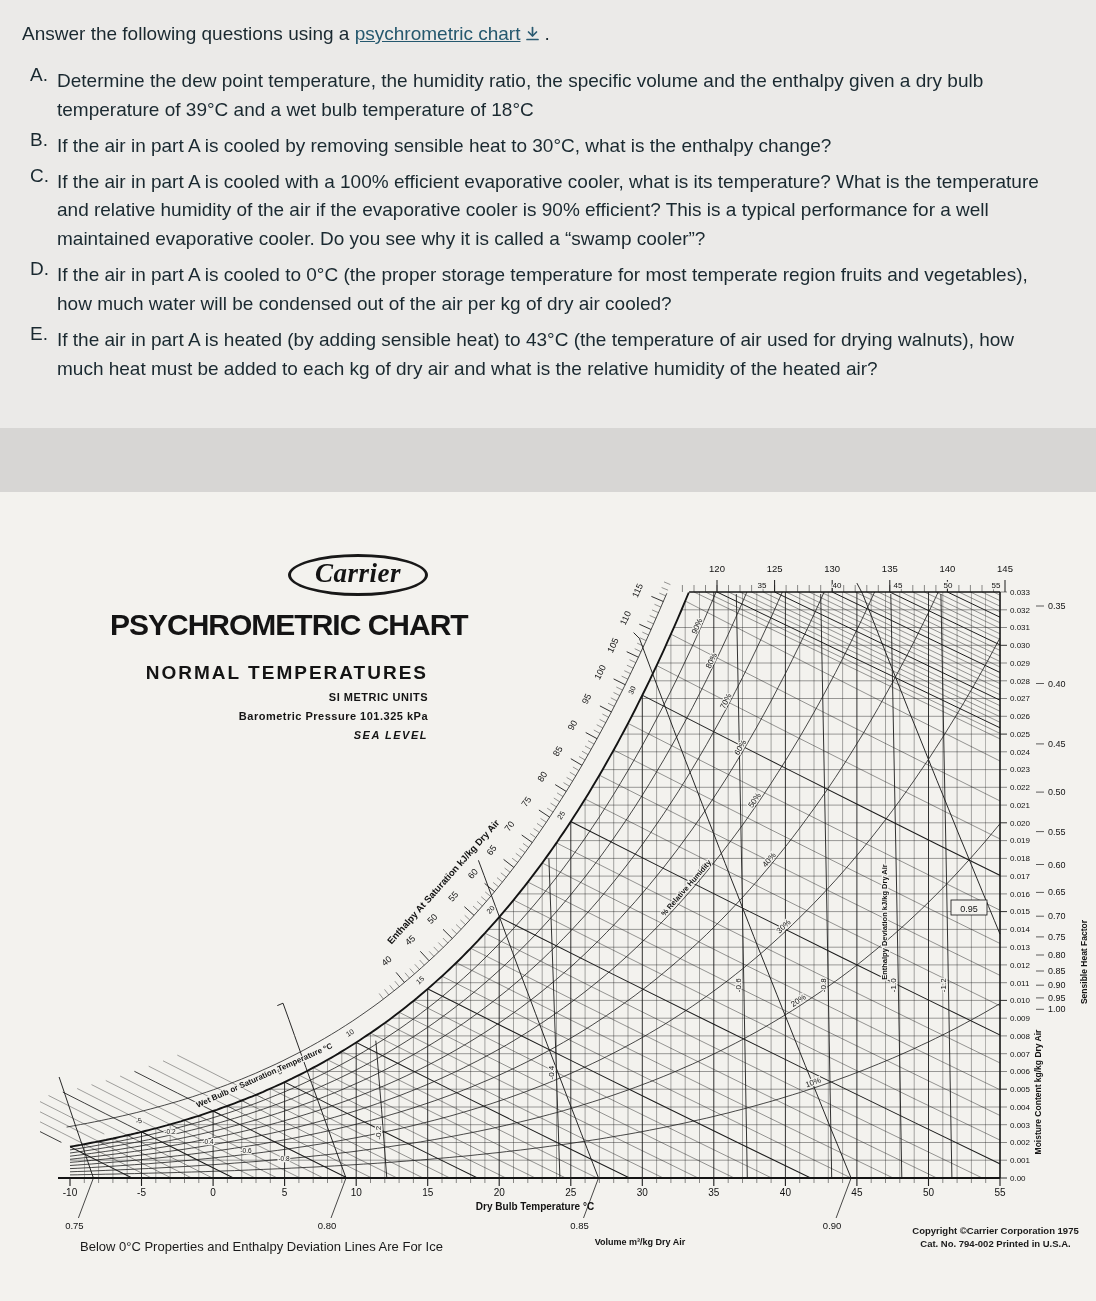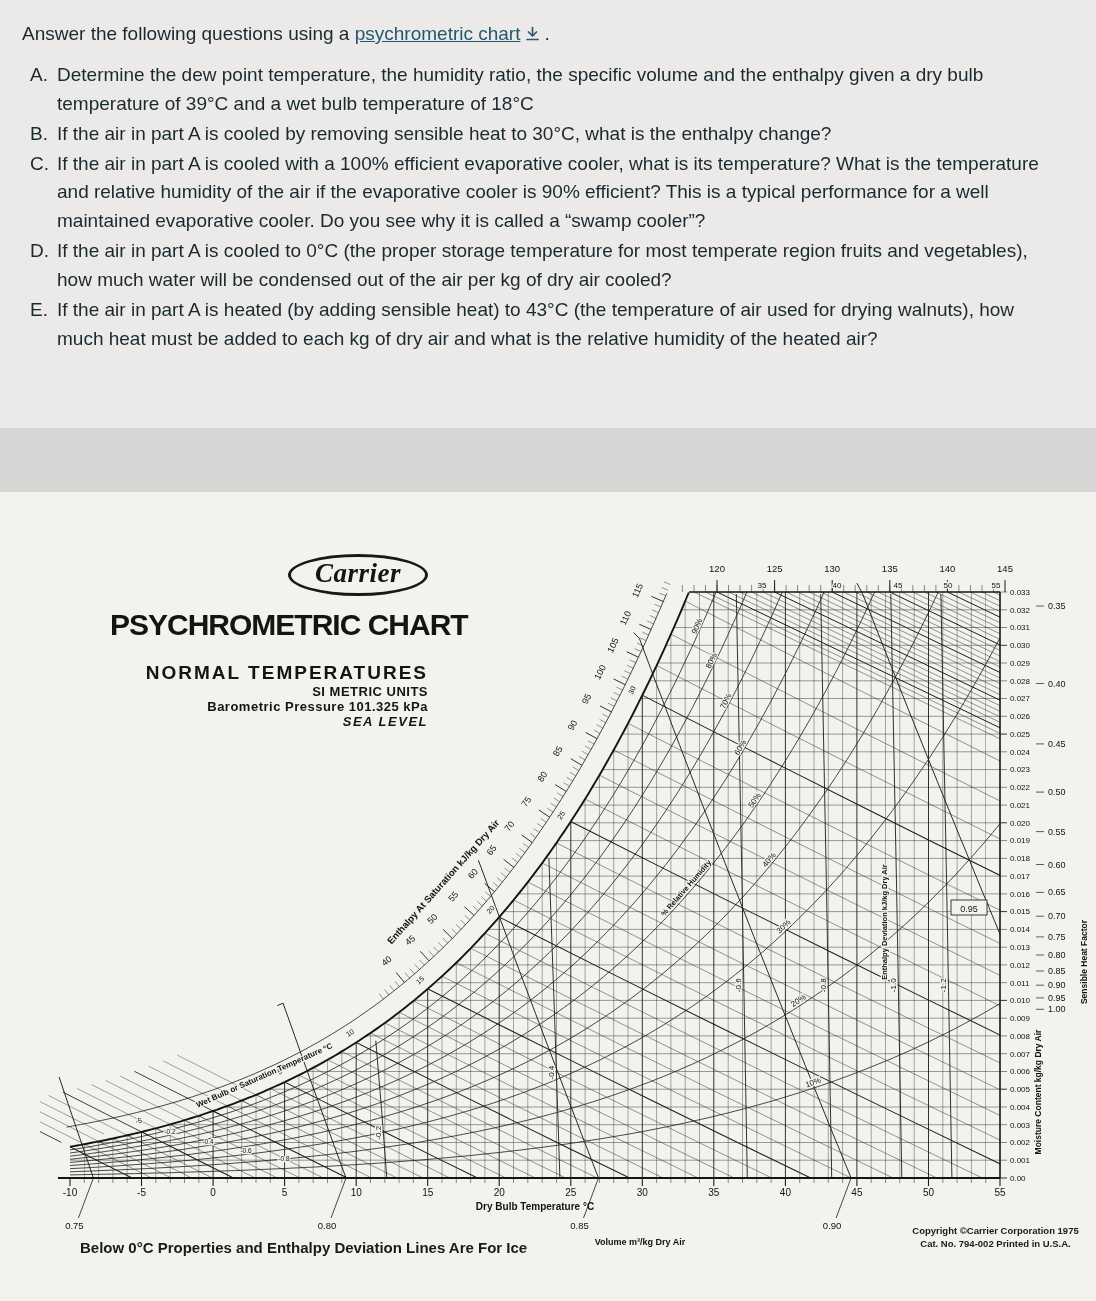--- a/index.html
+++ b/index.html
@@ -5,35 +5,35 @@
   html,body{margin:0;padding:0;background:#eae9e7;}
   body{width:1096px;font-family:"Liberation Sans",sans-serif;}
   
   .qpanel{box-sizing:border-box;height:428px;background:#ebeae8;padding:20px 30px 10px 22px;
           color:#1a2930;font-size:19px;line-height:1.52;}
   .intro{margin:0 0 10px 0;}
   .link{color:#25586e;text-decoration:underline;cursor:pointer;}
   .dl{display:inline-block;margin:0 4px 0 5px;vertical-align:-2px;}
   .q-item{display:flex;margin:0 0 1px 8px;}
   .q-letter{flex:0 0 27px;}
-  .q-text{flex:1;padding-right:6px;}
+  .q-text{flex:1;padding-right:6px;margin-top:6px;}
   
   .band{height:64px;background:#d7d6d4;}
   
   .chart-panel{position:relative;height:809px;background:#f3f2ee;overflow:hidden;}
   .chart-panel svg{position:absolute;left:0;top:0;}
   svg text{font-family:"Liberation Sans",sans-serif;}
   .chart-header{position:absolute;left:110px;top:62px;width:318px;text-align:right;color:#141414;}
   .logo{display:inline-block;border:3px solid #181818;border-radius:50%;padding:1px 24px 4px 24px;}
   .logo span{font-family:"Liberation Serif",serif;font-style:italic;font-weight:bold;font-size:27px;letter-spacing:0.5px;}
   .ctitle{font-size:30px;font-weight:bold;letter-spacing:-1px;margin-top:12px;white-space:nowrap;}
   .csub{font-size:19px;font-weight:600;letter-spacing:2px;margin-top:20px;white-space:nowrap;}
-  .cunits{font-size:13px;font-weight:bold;letter-spacing:0.5px;}
+  .cunits{font-size:11px;font-weight:bold;margin-top:7px;letter-spacing:0.5px;}
   .sea{letter-spacing:1.5px;font-style:italic;}
-  .ice-note{position:absolute;left:80px;top:747px;font-size:15px;font-weight:700;color:#1a1a1a;}
+  .ice-note{position:absolute;left:80px;top:747px;font-size:13px;font-weight:400;color:#1a1a1a;}
   .copyright{position:absolute;left:903px;top:733px;width:185px;font-size:9.5px;font-weight:bold;
              color:#1a1a1a;line-height:1.35;text-align:center;}
 </style>
 </head>
 <body>
 
 <div class="qpanel">
   <p class="intro">
     <span>Answer the following questions using a </span><a class="link">psychrometric chart</a><span class="dl"><svg width="15" height="16" viewBox="0 0 15 16" fill="none" stroke="#2a5a70" stroke-width="1.7" stroke-linecap="round" stroke-linejoin="round">
           <path d="M7.5 1.5 V9.5"></path>

